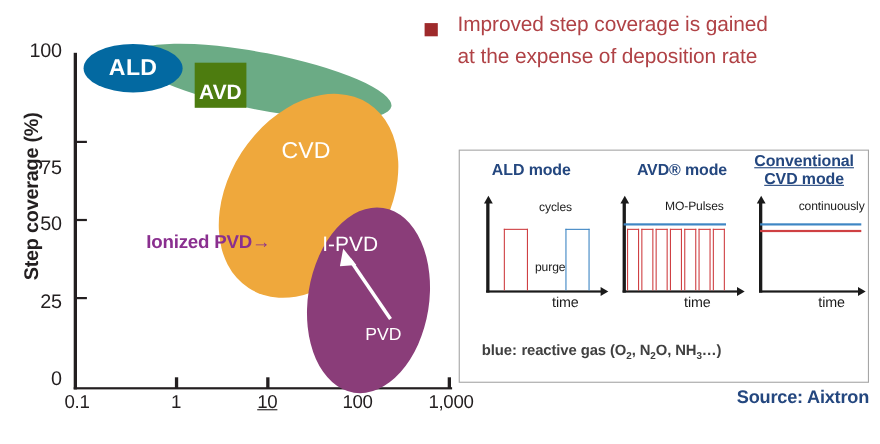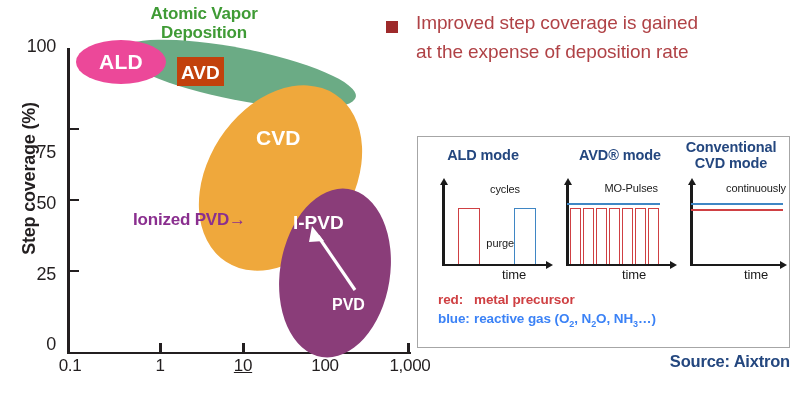--- a/index.html
+++ b/index.html
@@ -41,29 +41,29 @@
   }
   .axis-line{position:absolute;background:#231f20;}
   .tick{position:absolute;background:#231f20;height:2px;width:9px;}
 
   
   .blob{
     position:absolute;border-radius:50%;
     display:flex;align-items:center;justify-content:center;
     color:#ffffff;font-weight:bold;letter-spacing:.3px;
   }
-  #blob-ald{background:#ec4899;}
+  #blob-ald{background:#0369a1;}
   #blob-avd{background:#6bab85;}
   #blob-cvd{background:#efa83c;}
   #blob-pvd{background:#8a3d79;}
 
-  .blob-label{position:absolute;color:#fff;font-weight:bold;}
+  .blob-label{position:absolute;color:#fff;font-weight:normal;}
 
   #label-avd{
-    background:#c2410c;color:#ffffff;padding:5px 4px 2px 4px;
+    background:#4d7c0f;color:#ffffff;padding:17px 4px 2px 4px;
     font-size:19px;font-weight:bold;
   }
 
   #avd-title{
     position:absolute;left:118px;top:4px;width:172px;
     text-align:center;color:#3f9b35;font-weight:bold;font-size:17px;
     line-height:19px;letter-spacing:-.2px;
   }
   #ionized-pvd{
     position:absolute;left:133px;top:210px;
@@ -114,21 +114,21 @@
   .blue-pulse{position:absolute;border:1.6px solid #3f86c4;border-bottom:none;box-sizing:border-box;}
   .red-line{position:absolute;background:#cf4043;height:1.8px;}
   .blue-line{position:absolute;background:#3f86c4;height:1.8px;}
 
   #legend-red{
     position:absolute;left:20px;top:155px;font-size:13.5px;color:#cf4043;
     font-weight:bold;letter-spacing:-.1px;
   }
   #legend-red .lr-word{display:inline-block;width:36px;}
   #legend-blue{
-    position:absolute;left:20px;top:174px;font-size:13.5px;color:#3b82f6;
+    position:absolute;left:20px;top:174px;font-size:13.5px;color:#404040;
     font-weight:bold;letter-spacing:-.1px;
   }
   #legend-blue .lb-word{display:inline-block;width:36px;}
   sub{font-size:9px;}
 
   #source{
     position:absolute;left:600px;top:352px;width:190px;text-align:right;
     color:#24477f;font-weight:bold;font-size:16.5px;letter-spacing:-.2px;
   }
 </style>
@@ -159,24 +159,20 @@
     <div class="tick" style="left:325px;top:343px;width:2.5px;height:10px;"></div>
     <div class="tick" style="left:407px;top:343px;width:2.5px;height:10px;"></div>
 
     <div class="xtick-label" style="left:48px;top:356px;width:44px;">0.1</div>
     <div class="xtick-label" style="left:138px;top:356px;width:44px;">1</div>
     <div class="xtick-label" style="left:221px;top:356px;width:44px;text-decoration:underline;">10</div>
     <div class="xtick-label" style="left:303px;top:356px;width:44px;">100</div>
     <div class="xtick-label" style="left:382px;top:356px;width:56px;">1,000</div>
 
 
-    <div id="avd-title">
-      <span>Atomic Vapor</span><br>
-      <span>Deposition</span>
-    </div>
 
     <div class="blob" id="blob-avd" style="left:118px;top:48px;width:240px;height:52px;transform:rotate(11deg);"></div>
 
     <div class="blob" id="blob-cvd" style="left:208px;top:78px;width:145px;height:200px;transform:rotate(33deg);">
     </div>
 
     <div class="blob" id="blob-pvd" style="left:280px;top:188px;width:110px;height:170px;transform:rotate(9deg);">
     </div>
 
     <div class="blob" id="blob-ald" style="left:76px;top:40px;width:90px;height:44px;font-size:21px;">
@@ -210,21 +206,21 @@
   </div>
 
   <div id="inset">
 
     <div class="mode-title" style="left:10px;top:10px;width:110px;">
       <span>ALD mode</span>
     </div>
     <div class="mode-title" style="left:147px;top:10px;width:110px;">
       <span>AVD® mode</span>
     </div>
-    <div class="mode-title" style="left:258px;top:2px;width:110px;">
+    <div class="mode-title" style="left:258px;top:2px;width:110px;text-decoration:underline;">
       <span>Conventional</span><br>
       <span>CVD mode</span>
     </div>
 
     <div class="mini-plot" style="left:14px;top:38px;width:120px;height:100px;">
       <div class="arrowhead-up" style="left:7.5px;top:3px;"></div>
       <div class="mini-yaxis" style="left:10px;top:9px;height:82px;"></div>
       <div class="mini-xaxis" style="left:10px;top:88.5px;width:106px;"></div>
       <div class="arrowhead-right" style="left:114px;top:85.5px;"></div>
 
@@ -266,23 +262,20 @@
       <div class="arrowhead-right" style="left:100px;top:85.5px;"></div>
 
       <div class="cap-label" style="left:20px;top:7px;width:86px;">continuously</div>
 
       <div class="blue-line" style="left:11px;top:28px;width:92px;"></div>
       <div class="red-line" style="left:11px;top:34px;width:92px;"></div>
 
       <div class="time-label" style="left:56px;top:92px;width:40px;">time</div>
     </div>
 
-    <div id="legend-red">
-      <span class="lr-word">red:</span><span>metal precursor</span>
-    </div>
     <div id="legend-blue">
       <span class="lb-word">blue:</span><span>reactive gas (O</span><sub>2</sub><span>, N</span><sub>2</sub><span>O, NH</span><sub>3</sub><span>…)</span>
     </div>
   </div>
 
   <div id="source">Source: Aixtron</div>
 
 </div>
 
 </body></html>

